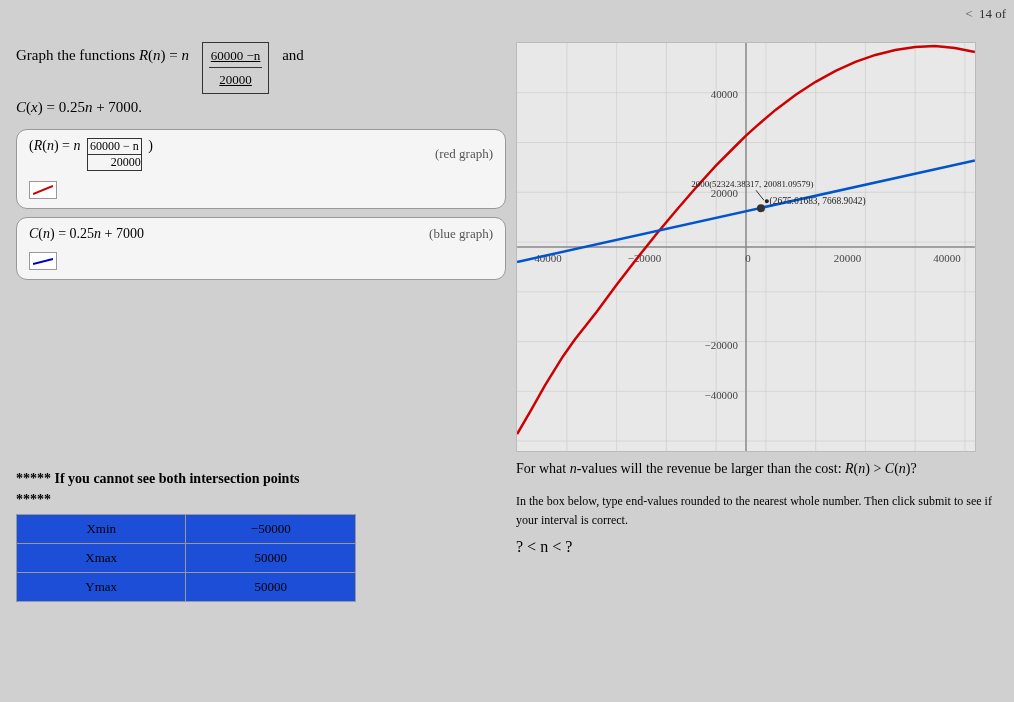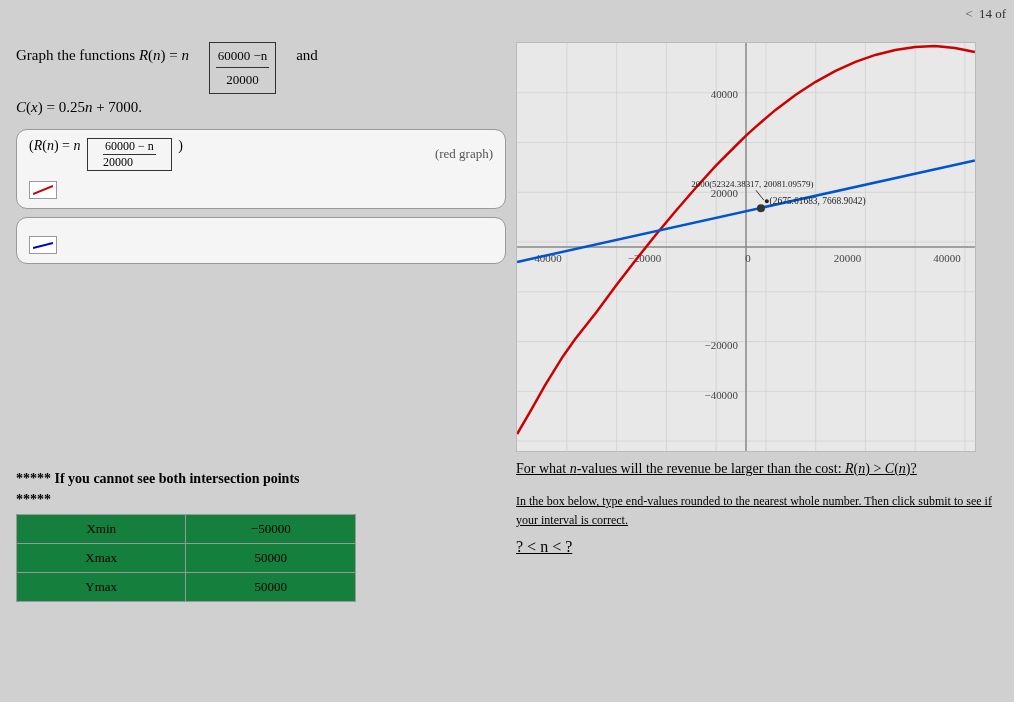--- a/index.html
+++ b/index.html
@@ -66,21 +66,21 @@
       margin-bottom: 8px;
     }
     .view-table {
       border-collapse: collapse;
       width: 340px;
     }
     .view-table td {
       border: 1px solid #999;
       padding: 6px 16px;
       text-align: center;
-      background: #15803d;
+      background: #1d4ed8;
       font-size: 13px;
       width: 170px;
     }
     .question-text {
       font-size: 14px;
       line-height: 1.6;
       margin-bottom: 12px;
     }
     .interval-input-row {
       display: flex;
@@ -131,72 +131,77 @@
       gap: 10px;
       padding: 0 16px;
       margin-top: 6px;
     }
     .bottom-left {
       width: 490px;
       flex-shrink: 0;
     }
     .bottom-right {
       flex: 1;
-      text-decoration: underline;
     }
   </style>
 </head>
 <body>
 
 <div class="page-nav">
   <span class="nav-arrow">&lt;</span>
   <span>14 of</span>
 </div>
 
 <div class="layout-row">
 
   <div class="left-col">
 
     <div class="problem-header formula-main">
       <span>Graph the functions <span class="italic">R</span>(<span class="italic">n</span>) = <span class="italic">n</span></span>
-      <span style="display:inline-flex; align-items:center; margin:0 16px;">
+      <span style="display:inline-flex; align-items:center; margin:0 9px;text-decoration:underline;">
         <span style="border:1px solid #333; padding:1px 6px; font-size:13px; display:inline-flex; flex-direction:column; align-items:center;">
           <span style="border-bottom:1px solid #333; padding:0 2px; font-size:13px;">60000 −n</span>
           <span style="font-size:13px;">20000</span>
         </span>
       </span>
       <span>and</span>
       <br>
       <span><span class="italic">C</span>(<span class="italic">x</span>) = 0.25<span class="italic">n</span> + 7000.</span>
     </div>
 
     <div class="formula-box">
       <div class="formula-row">
         <div style="font-size:14px;">
           (<span class="italic">R</span>(<span class="italic">n</span>) = <span class="italic">n</span>
           <span style="display:inline-flex; align-items:center; margin:0 3px;">
-            <span style="border:1px solid #333; padding:0 15px; display:inline-flex; flex-direction:column; align-items:flex-start; font-size:12px;">
+            <span style="border:1px solid #333; padding:0 0; display:inline-flex; flex-direction:column; align-items:flex-end; font-size:12px;">
               <span style="border-bottom:1px solid #333; padding:0 2px;">60000 − n</span>
               <span>20000</span>
             </span>
           </span>
           )
         </div>
         <div style="font-size:13px; color:#555; margin-left:20px;">(red graph)</div>
       </div>
       <div style="margin-top:6px;">
         <div class="mini-icon">
           <svg width="20" height="12" viewBox="0 0 20 12">
               <line x1="0" y1="10" x2="20" y2="2" stroke="#cc0000" stroke-width="2"></line>
             </svg>
         </div>
       </div>
     </div>
 
     <div class="formula-box" style="margin-top:6px;">
+      <div class="formula-row">
+        <div style="font-size:14px;">
+          <span class="italic">C</span>(<span class="italic">n</span>) = 0.25<span class="italic">n</span> + 7000
+        </div>
+        <div style="font-size:13px; color:#555; margin-left:20px;">(blue graph)</div>
+      </div>
       <div style="margin-top:6px;">
         <div class="mini-icon">
           <svg width="20" height="12" viewBox="0 0 20 12">
               <line x1="0" y1="9" x2="20" y2="4" stroke="#0000cc" stroke-width="2"></line>
             </svg>
         </div>
       </div>
     </div>
   </div>
 

